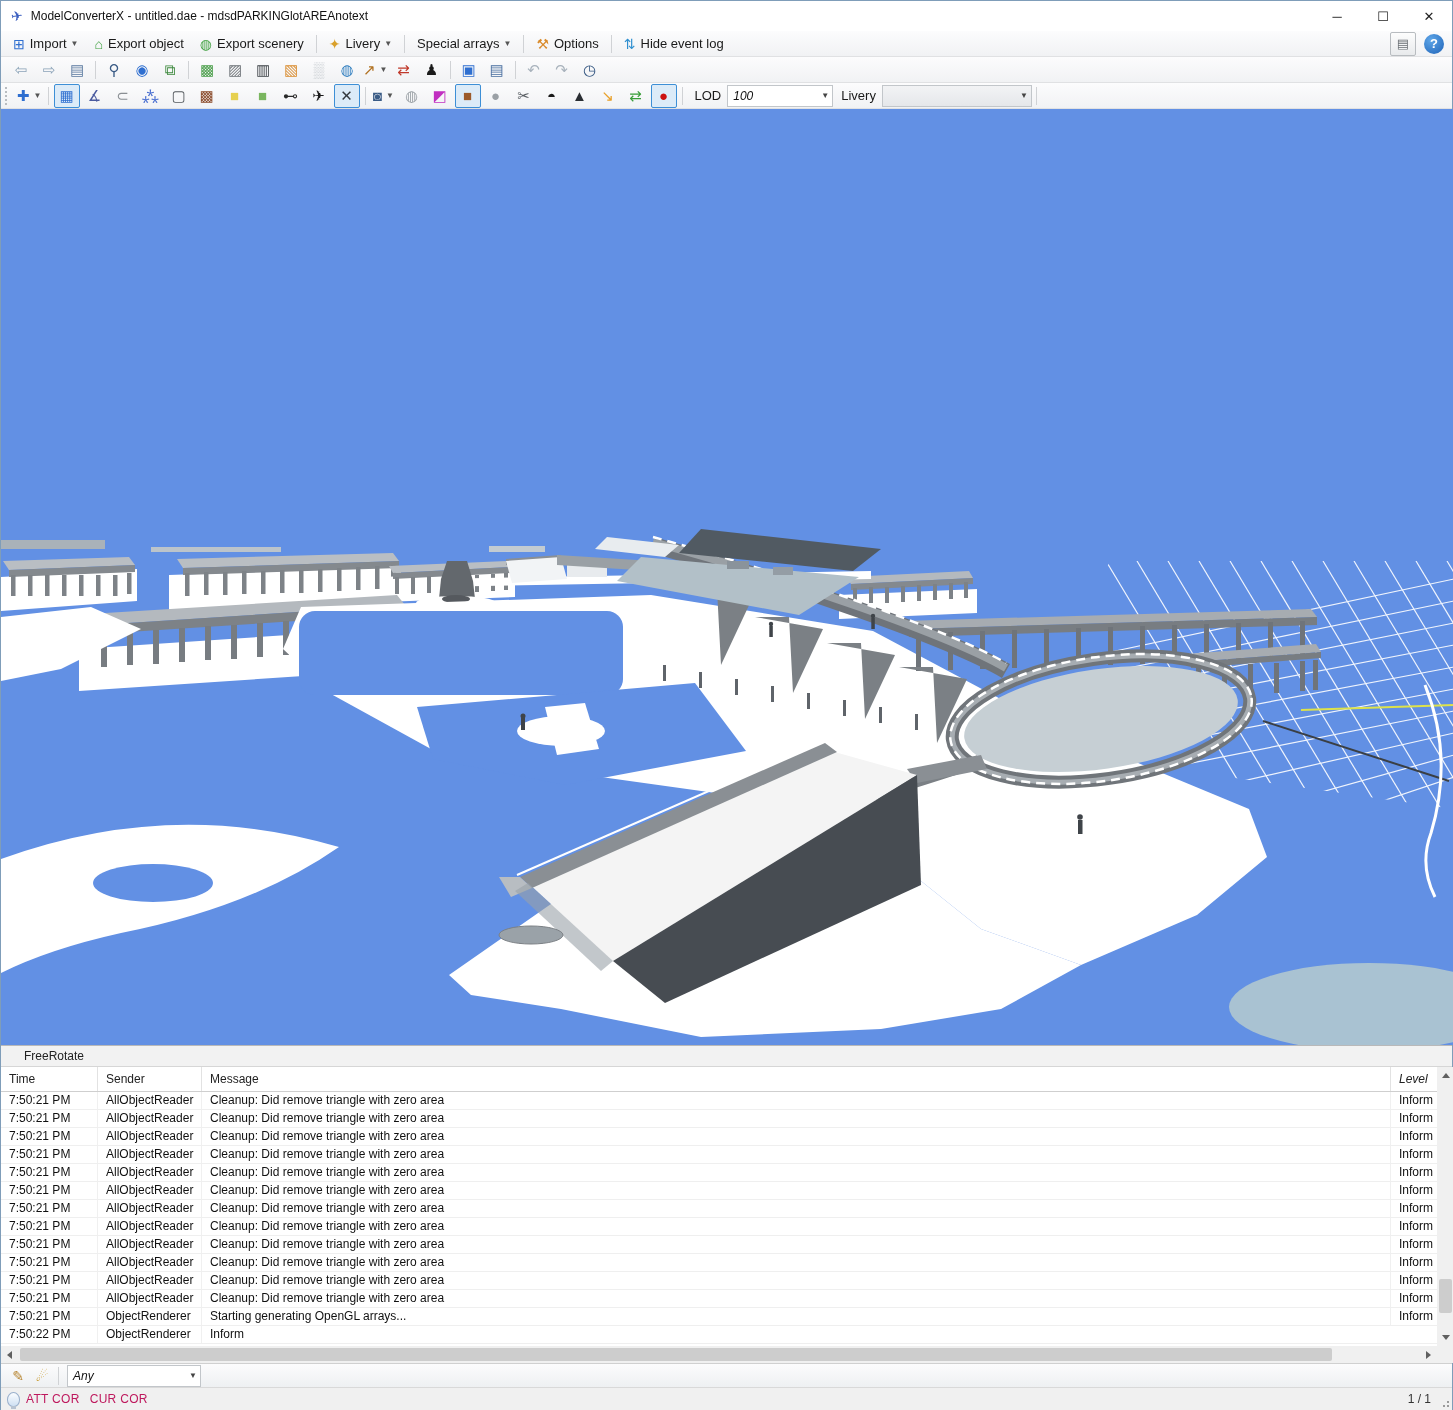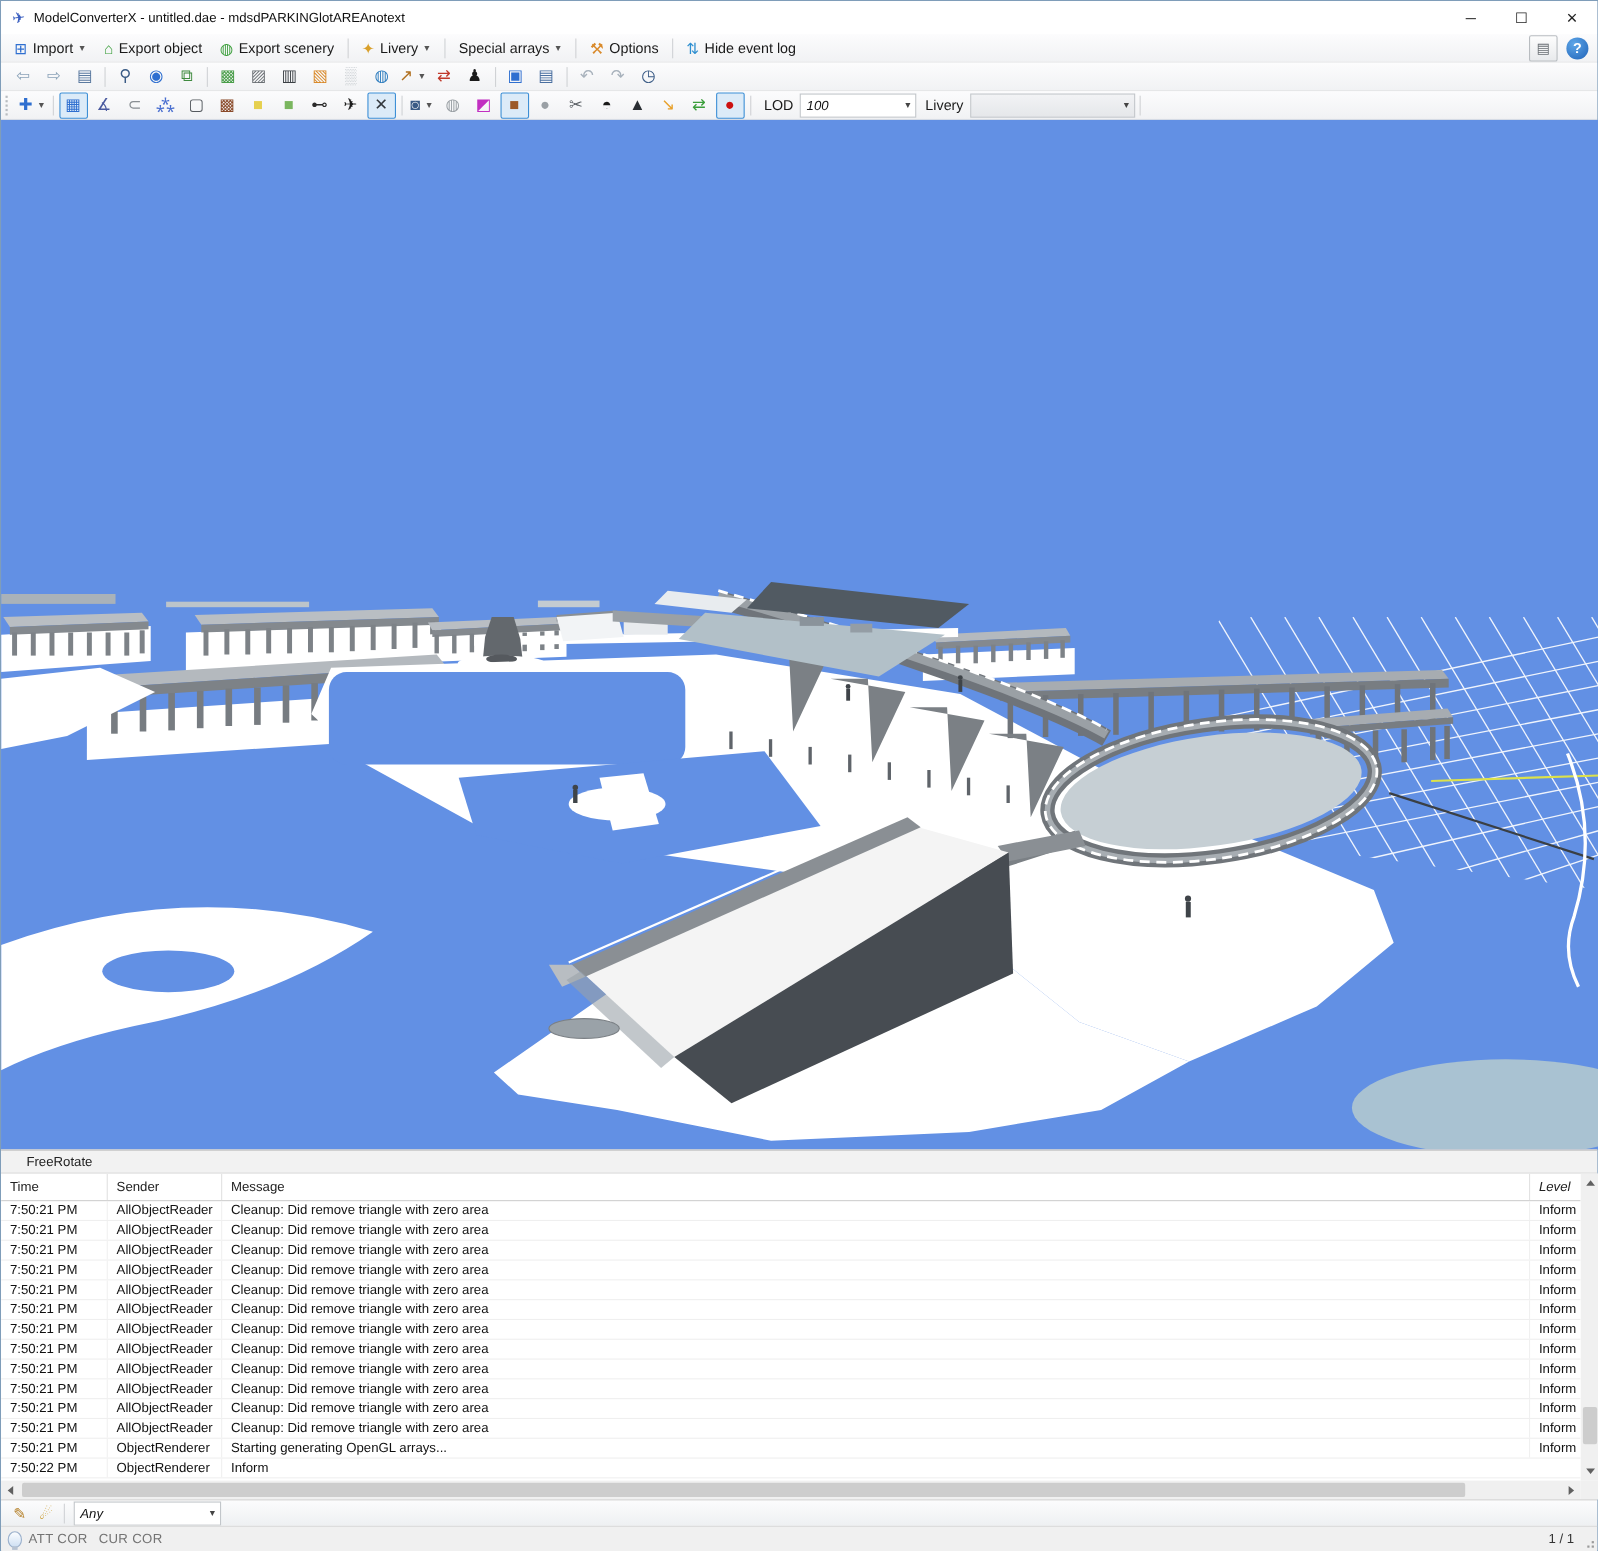--- a/index.html
+++ b/index.html
@@ -65,21 +65,21 @@
 
   
   .filterbar{position:absolute;left:0;top:1362px;width:100%;height:24px;background:linear-gradient(#fcfcfd,#eef0f2);border-top:1px solid #d0d0d0;display:flex;align-items:center;padding-left:5px;box-sizing:border-box;}
   .fb-icon{width:22px;height:20px;display:flex;align-items:center;justify-content:center;font-size:14px;border:1px solid transparent;border-radius:2px;}
   .filter-combo{width:132px;margin-left:4px;}
 
   
   .statusbar{position:absolute;left:0;top:1386px;width:100%;height:23px;background:#f0f0f0;border-top:1px solid #d9d9d9;display:flex;align-items:center;box-sizing:border-box;font-size:12px;}
   .bulb{width:11px;height:13px;border-radius:50% 50% 46% 46%;background:linear-gradient(#fbfdff,#cfe0f3);border:1px solid #9ab0cc;margin:0 6px 0 6px;position:relative;}
   .bulb:after{content:"";position:absolute;left:3px;bottom:-3px;width:5px;height:3px;background:#b7c3d2;}
-  .status-left{color:#737373;letter-spacing:.3px;}
+  .status-left{color:#be185d;letter-spacing:.3px;}
   .status-left .gap{display:inline-block;width:10px;}
   .status-right{margin-left:auto;color:#333;display:flex;align-items:center;}
   .grip-dots{width:10px;height:10px;margin:6px 3px 0 8px;position:relative;}
   .grip-dots i{position:absolute;width:2px;height:2px;background:#9a9a9a;}
   .grip-dots i:nth-child(1){right:0;bottom:0;}
   .grip-dots i:nth-child(2){right:4px;bottom:0;}
   .grip-dots i:nth-child(3){right:0;bottom:4px;}
 </style>
 </head>
 <body>

